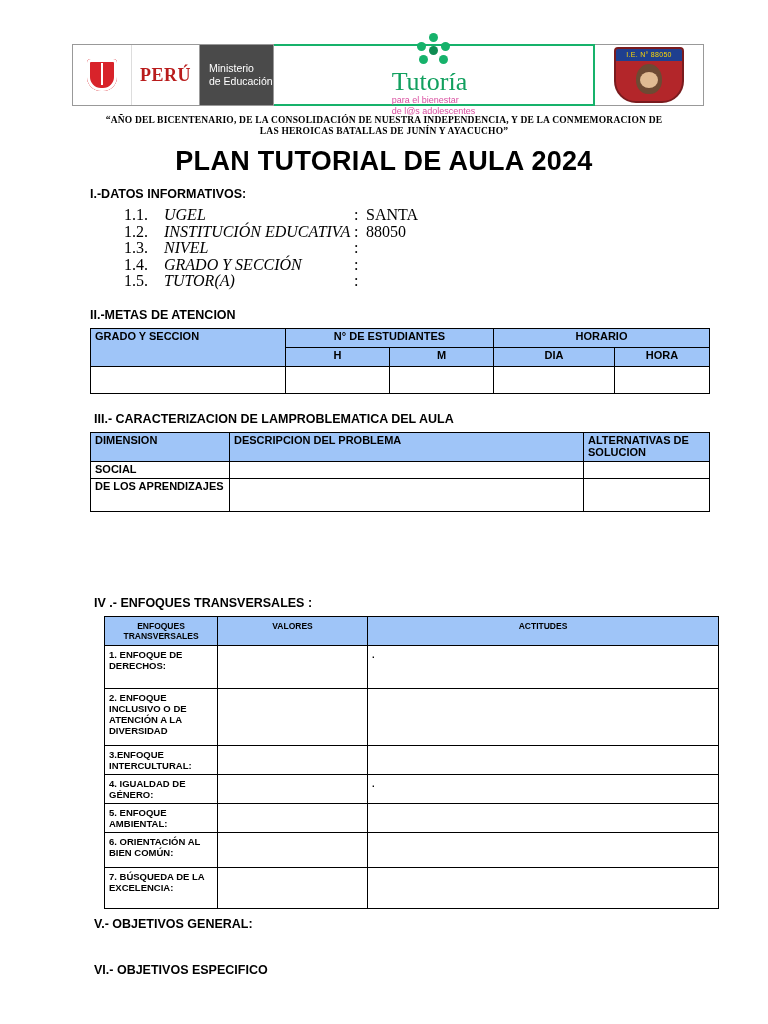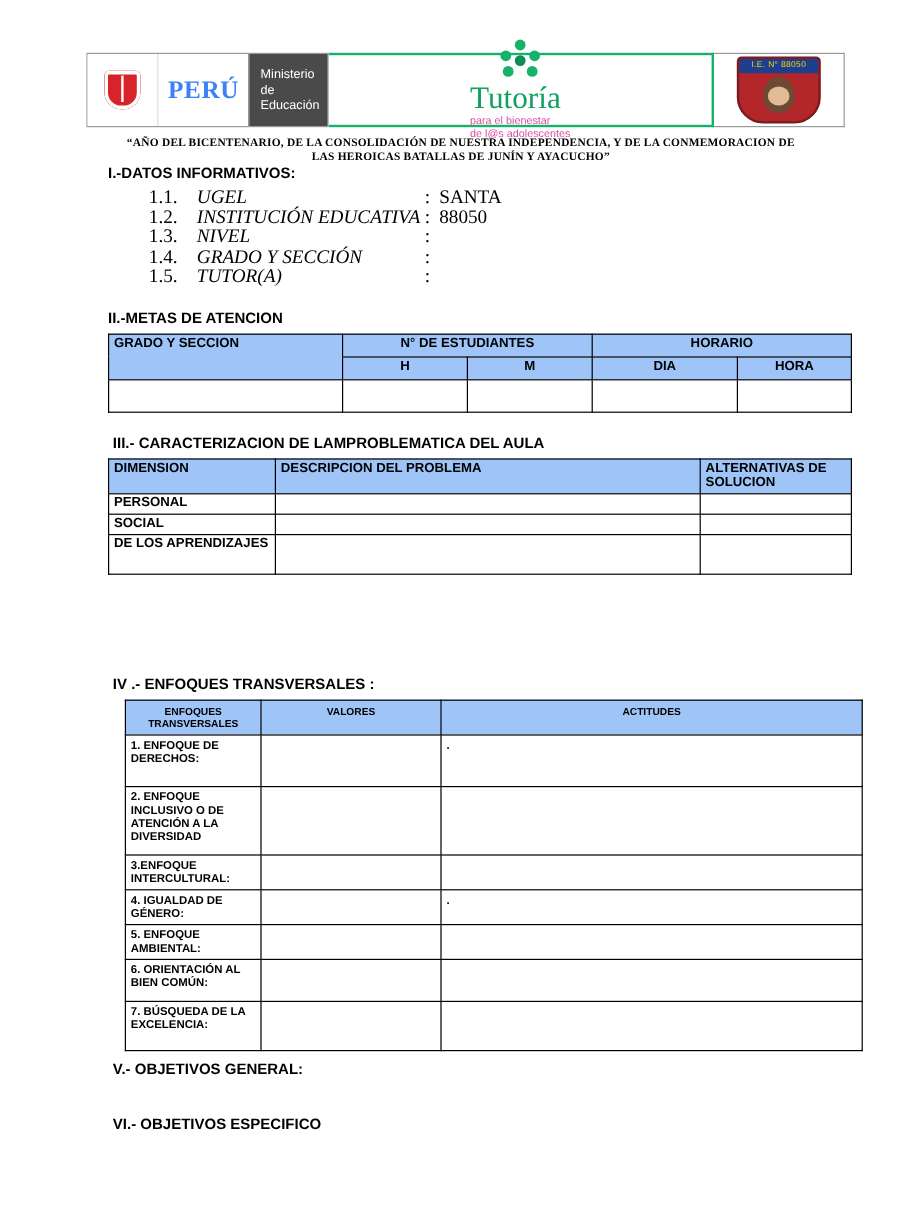--- a/index.html
+++ b/index.html
@@ -60,23 +60,23 @@
     left: 50%;
     top: 4px;
     width: 2px;
     height: 22px;
     background: #ffffff;
     transform: translateX(-50%);
   }
   .peru-word {
     font-family: "Liberation Serif", serif;
     font-weight: bold;
-    font-size: 21px;
+    font-size: 18px;
     letter-spacing: .5px;
-    color: #3b82f6;
+    color: #b91c1c;
     display: flex;
     align-items: center;
     padding: 0 8px;
   }
   .peru-min {
     flex: 1;
     background: #4a4a4a;
     color: #ffffff;
     font-family: "Liberation Sans", sans-serif;
     font-size: 10.5px;
@@ -333,20 +333,21 @@
 
     <div class="banner-right">
       <div class="crest">
         <div class="crest-top">I.E. N° 88050</div>
         <div class="crest-face"></div>
       </div>
     </div>
   </div>
 
   <div class="epigraph">“AÑO DEL BICENTENARIO, DE LA CONSOLIDACIÓN DE NUESTRA INDEPENDENCIA, Y DE LA CONMEMORACION DE LAS HEROICAS BATALLAS DE JUNÍN Y AYACUCHO”</div>
+  <div class="main-title">PLAN TUTORIAL DE AULA 2024</div>
 
   <div class="section-h">I.-DATOS INFORMATIVOS:</div>
 
   <div class="datos">
     <div class="datos-row">
       <span class="d-num">1.1.</span>
       <span class="d-label">UGEL</span>
       <span class="d-colon">:</span>
       <span class="d-val">SANTA</span>
     </div>
@@ -408,25 +409,20 @@
   <div class="section-h indent2">III.- CARACTERIZACION DE LAMPROBLEMATICA  DEL AULA</div>
 
   <table class="tbl carac">
     <tbody>
         <tr class="carac-hdr">
       <td style="width:130px;height:26px">DIMENSION</td>
       <td style="width:345px">DESCRIPCION DEL PROBLEMA</td>
       <td>ALTERNATIVAS DE SOLUCION</td>
     </tr>
     <tr>
-      <td class="dim">PERSONAL</td>
-      <td class="cell-empty"></td>
-      <td class="cell-empty"></td>
-    </tr>
-    <tr>
       <td class="dim">SOCIAL</td>
       <td class="cell-empty"></td>
       <td class="cell-empty"></td>
     </tr>
     <tr>
       <td class="dim" style="height:30px">DE LOS APRENDIZAJES</td>
       <td></td>
       <td></td>
     </tr>
   </tbody>

